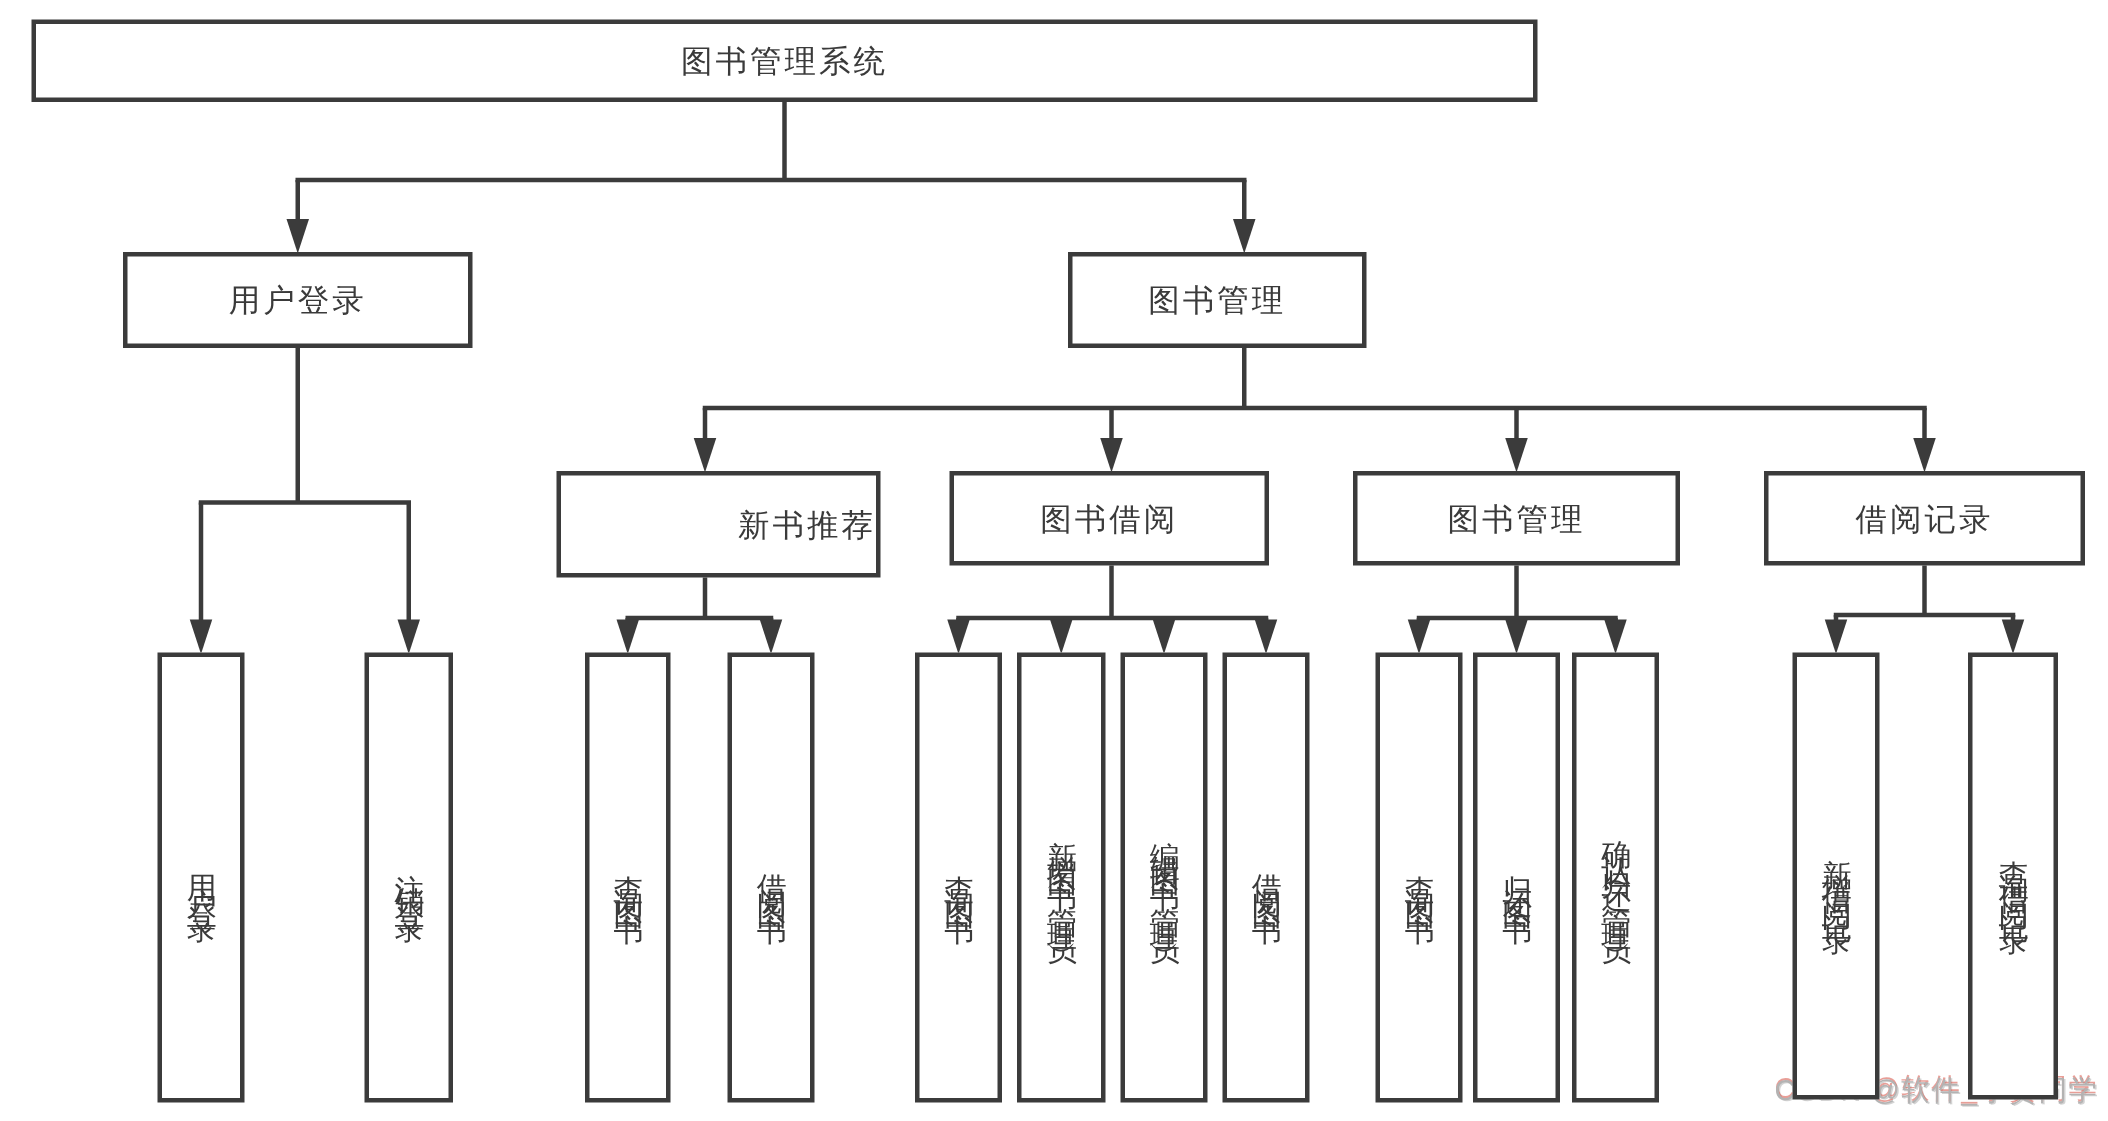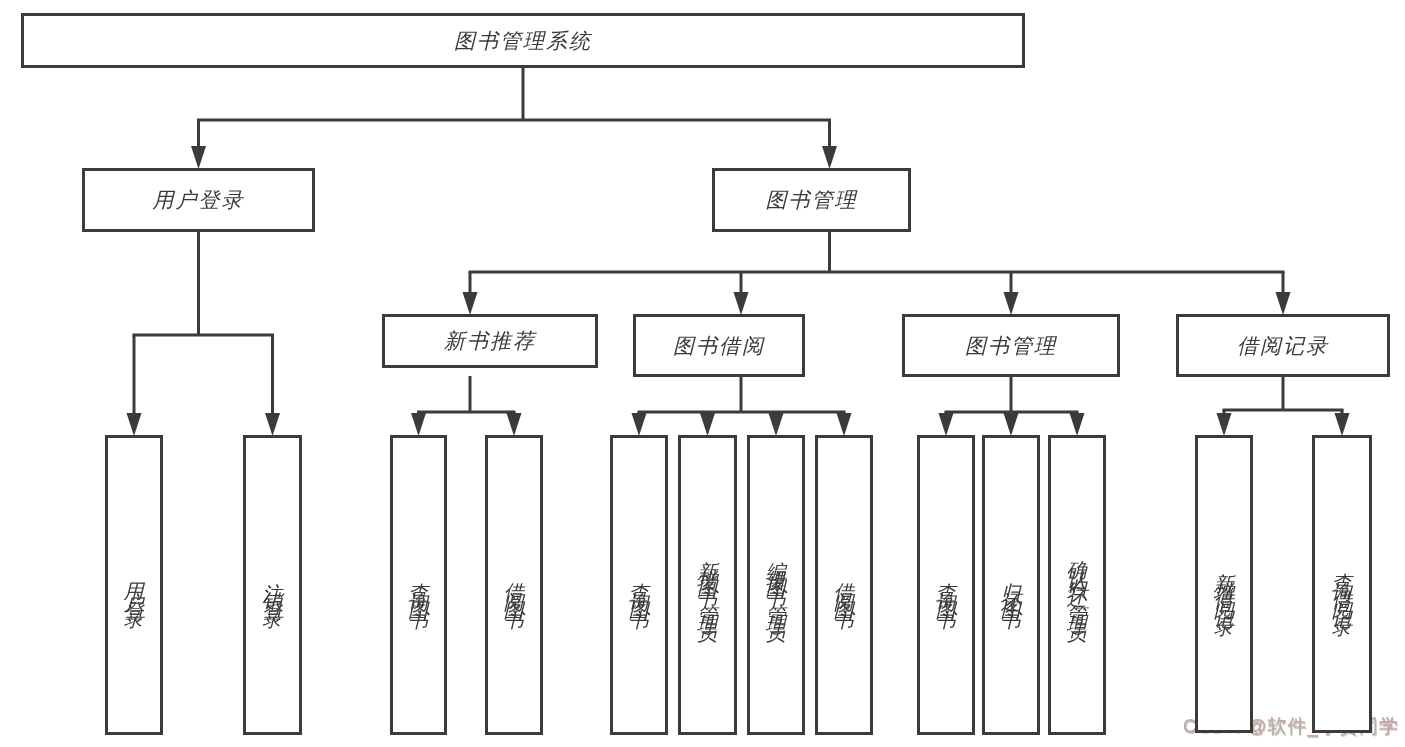--- a/index.html
+++ b/index.html
@@ -10,21 +10,20 @@
   #stage{
     position:relative;width:1405px;height:747px;background:var(--bg);
     overflow:hidden;font-family:"Liberation Sans", sans-serif;
   }
   #edges{position:absolute;left:0;top:0;width:1405px;height:747px;}
   .node{
     position:absolute;box-sizing:border-box;
     background:var(--box-fill);border:3px solid var(--box-border);
     display:flex;align-items:center;justify-content:center;
     color:var(--text);
-    font-style:italic;
   }
   .node .lbl{
     font-size:21px;letter-spacing:2px;white-space:nowrap;color:var(--text);
   }
   .node.vertical .lbl{
     writing-mode:vertical-rl;text-orientation:mixed;
     font-size:20px;letter-spacing:9px;line-height:1;
   }
   #watermark{
     position:absolute;top:714px;right:6px;
@@ -95,24 +94,24 @@
   <div id="watermark">CSDN @软件_小贺同学</div>
 <div class="node" style="left: 21px; top: 13px; width: 1004px; height: 55px;">
       <span class="lbl">图书管理系统</span>
     </div>
     <div class="node" style="left: 82px; top: 168px; width: 233px; height: 64px;">
       <span class="lbl">用户登录</span>
     </div>
     <div class="node" style="left: 712px; top: 168px; width: 199px; height: 64px;">
       <span class="lbl">图书管理</span>
     </div>
-    <div class="node" style="left: 382px; top: 314px; width: 216px; height: 54px;">
+    <div class="node" style="left: 371px; top: 314px; width: 216px; height: 71px; justify-content: flex-end;">
       <span class="lbl">新书推荐</span>
     </div>
-    <div class="node" style="left: 633px; top: 314px; width: 172px; height: 63px;">
+    <div class="node" style="left: 633px; top: 314px; width: 213px; height: 63px;">
       <span class="lbl">图书借阅</span>
     </div>
     <div class="node" style="left: 902px; top: 314px; width: 218px; height: 63px;">
       <span class="lbl">图书管理</span>
     </div>
     <div class="node" style="left: 1176px; top: 314px; width: 214px; height: 63px; justify-content: center;">
       <span class="lbl">借阅记录</span>
     </div>
     <div class="node vertical" style="left: 105px; top: 435px; width: 58px; height: 300px;">
       <span class="lbl">用户登录</span>

